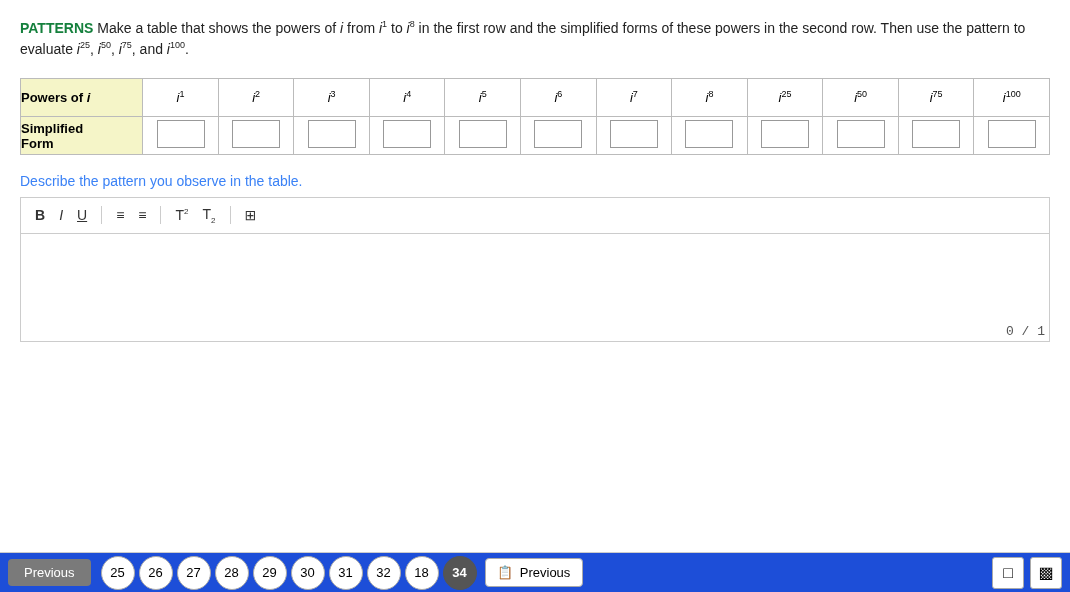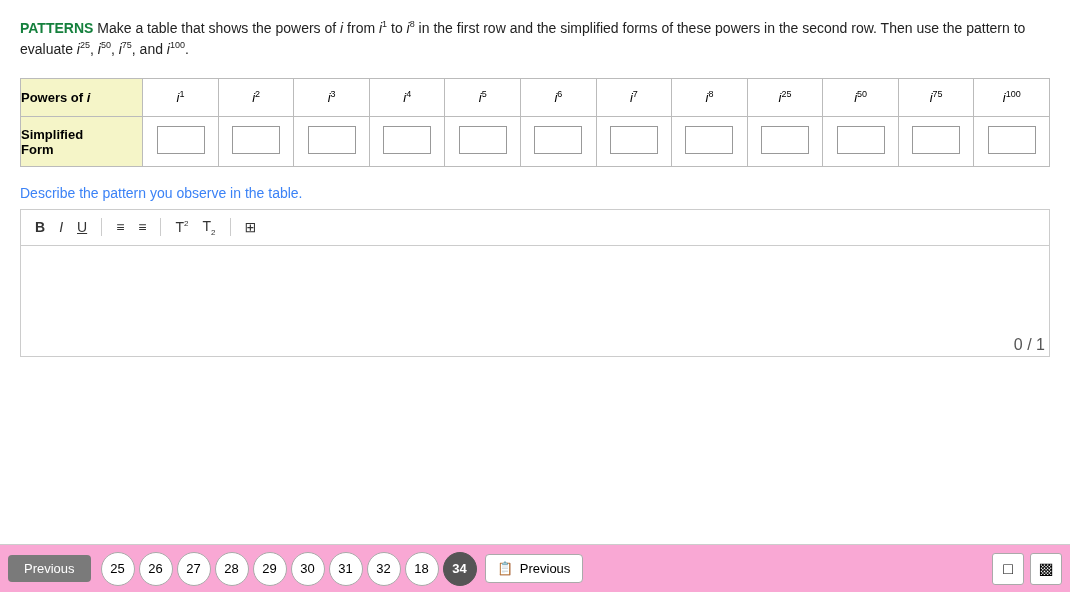--- a/index.html
+++ b/index.html
@@ -66,21 +66,21 @@
 
     .input-cell {
       width: 48px;
       height: 28px;
       border: 1px solid #999;
       display: inline-block;
       background: #fff;
     }
 
     .simplified-row td {
-      height: 50px;
+      height: 38px;
     }
 
     
     .describe-label {
       font-size: 14px;
       color: #3b82f6;
       margin-bottom: 8px;
     }
 
     
@@ -123,34 +123,35 @@
       padding: 6px 10px;
       background: #fff;
       font-size: 13px;
       outline: none;
       border: none;
       width: 100%;
     }
 
     .char-count {
       text-align: right;
-      font-size: 16px;
+      font-size: 13px;
       color: #555;
       padding-right: 4px;
       padding-bottom: 2px;
+      font-family: Liberation Mono, monospace;
     }
 
     
     .bottom-nav {
       position: absolute;
       bottom: 0;
       left: 0;
       right: 0;
-      height: 48px;
-      background: #f9a8d4;
+      height: 40px;
+      background: #1d4ed8;
       display: flex;
       align-items: center;
       padding: 0 8px;
       gap: 4px;
       border-top: 1px solid #ccc;
     }
 
     .prev-btn {
       background: #7a7a7a;
       color: #fff;

